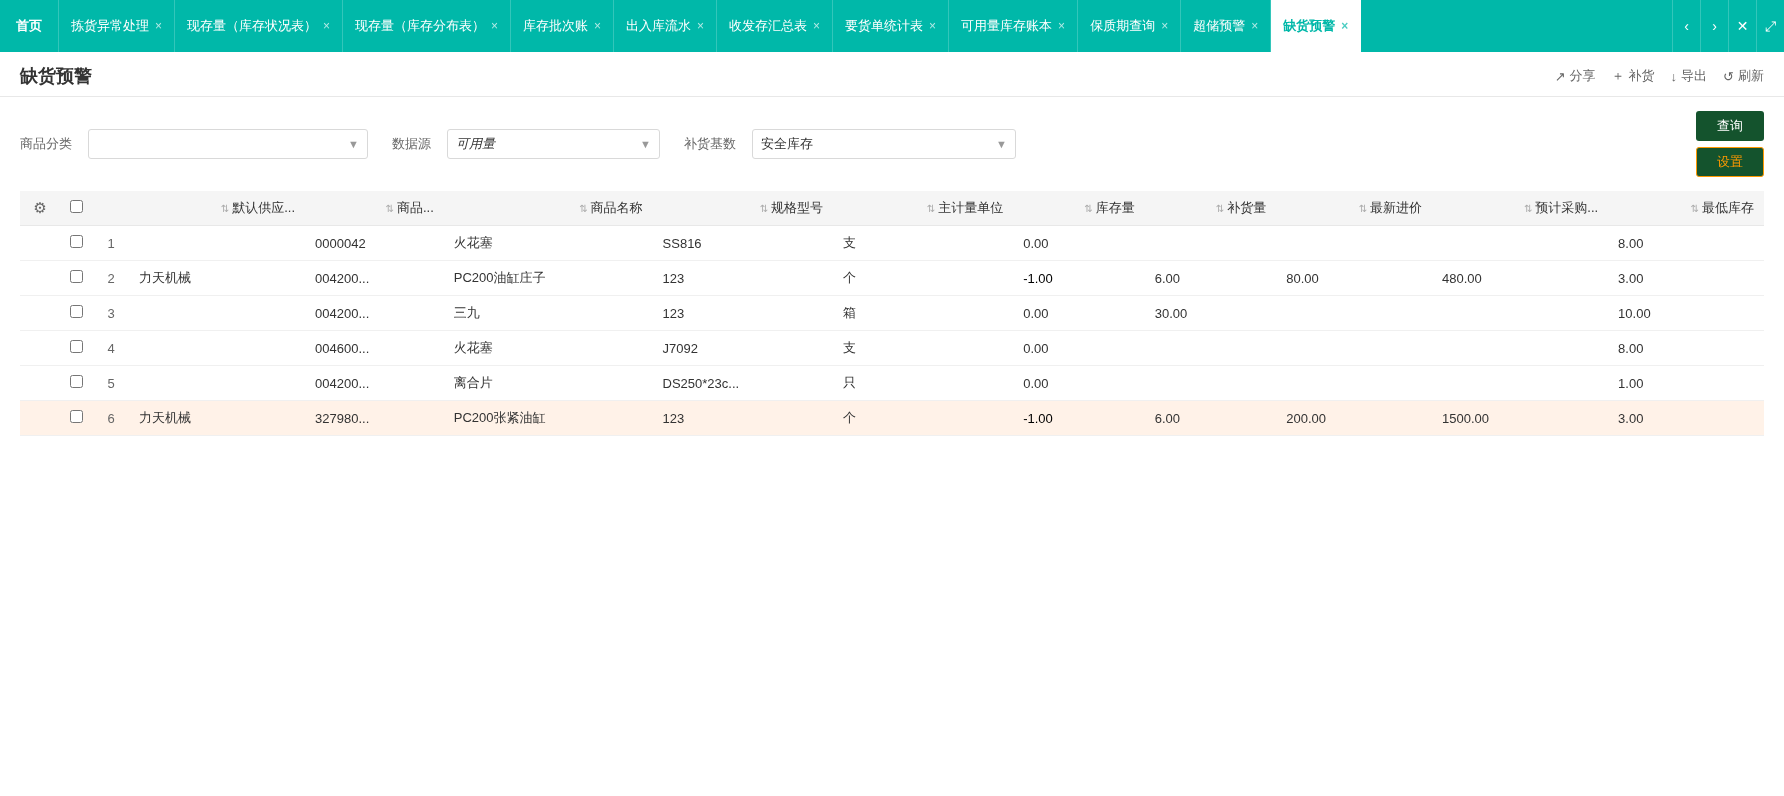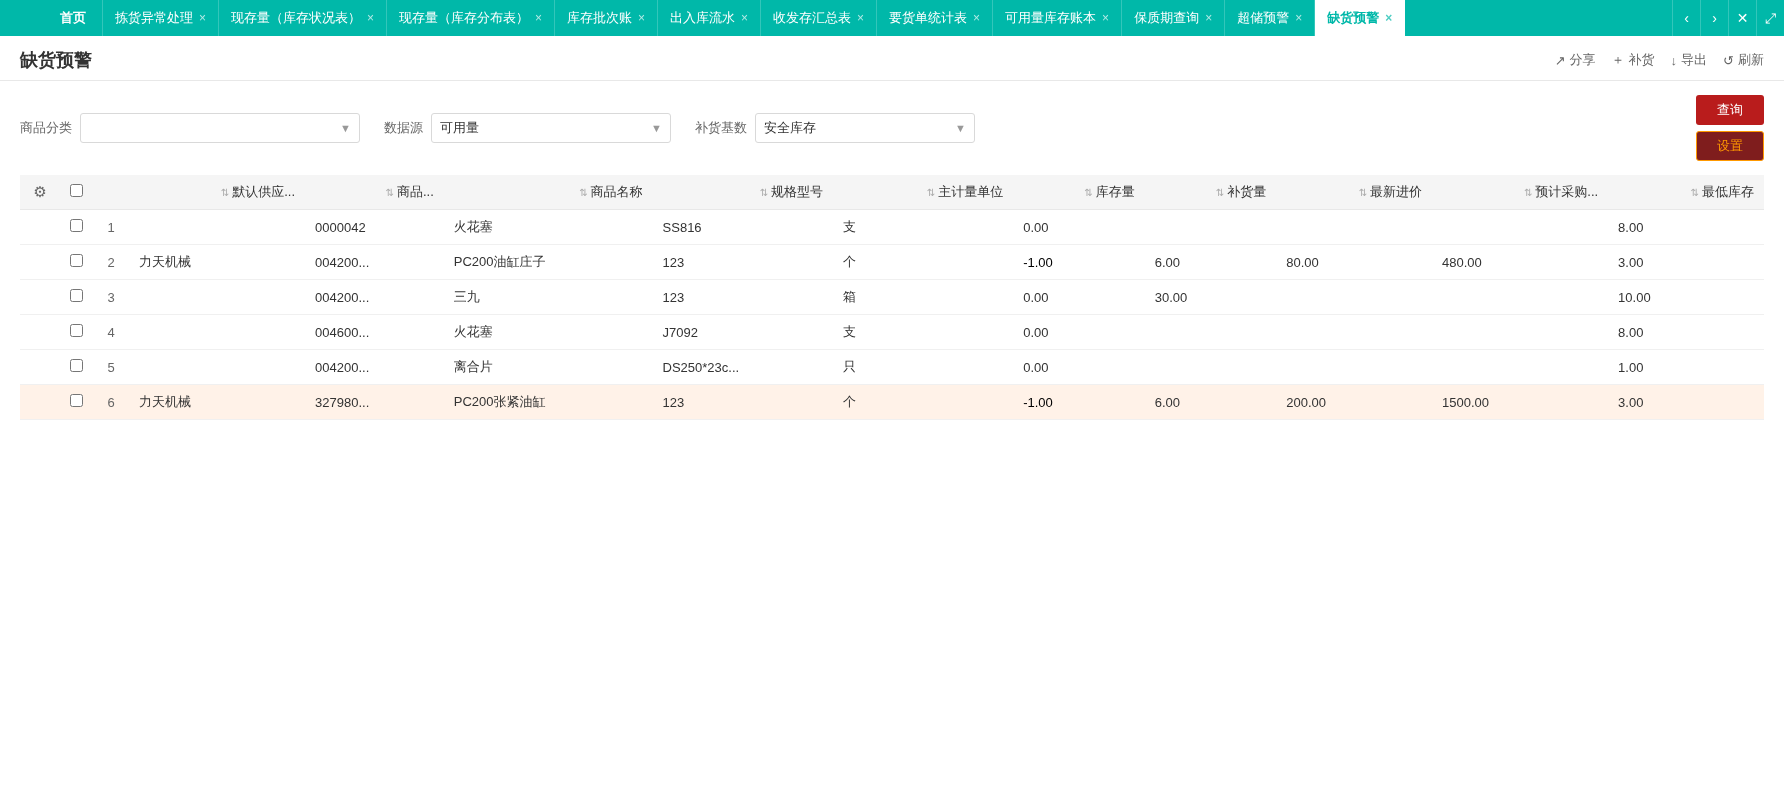--- a/index.html
+++ b/index.html
@@ -3,23 +3,22 @@
   <meta charset="utf-8">
   <style>
     * { box-sizing: border-box; margin: 0; padding: 0; font-family: 'Microsoft YaHei', Arial, sans-serif; font-size: 13px; }
     body { background: #f5f5f5; overflow: hidden; }
 
     
     .tab-bar {
       display: flex;
       align-items: center;
       background: #00b8a9;
-      height: 36px;
+      height: 52px;
       overflow: hidden;
-      padding-left: 44px;
     }
     .tab-item {
       display: flex;
       align-items: center;
       padding: 0 12px;
       height: 100%;
       color: #fff;
       white-space: nowrap;
       cursor: pointer;
       font-size: 13px;
@@ -97,21 +96,21 @@
     .filter-area {
       display: flex;
       align-items: center;
       padding: 14px 20px;
       gap: 24px;
       flex-wrap: wrap;
     }
     .filter-group {
       display: flex;
       align-items: center;
-      gap: 8px;
+      gap: 16px;
       justify-content: space-between;
     }
     .filter-label {
       color: #666;
       white-space: nowrap;
     }
     .filter-select {
       width: 220px;
       height: 30px;
       border: 1px solid #d9d9d9;
@@ -130,30 +129,30 @@
     .filter-value {
       color: #333;
     }
     .filter-buttons {
       margin-left: auto;
       display: flex;
       flex-direction: column;
       gap: 6px;
     }
     .btn-query {
-      background: #b91c1c;
+      background: #14532d;
       color: #fff;
       border: none;
       padding: 6px 4px;
       border-radius: 3px;
       cursor: pointer;
       font-size: 13px;
     }
     .btn-settings {
-      background: #7f1d1d;
+      background: #14532d;
       color: #f90;
       border: 1px solid #f90;
       padding: 5px 20px;
       border-radius: 3px;
       cursor: pointer;
       font-size: 13px;
     }
 
     
     .table-container {
@@ -266,29 +265,29 @@
     <div class="filter-group">
       <span class="filter-label">商品分类</span>
       <div class="filter-select" style="width:280px;">
         <span class="filter-value"></span>
         <span class="arrow">▼</span>
       </div>
     </div>
 
     <div class="filter-group">
       <span class="filter-label">数据源</span>
-      <div class="filter-select" style="width:240px;">
+      <div class="filter-select" style="width:213px;font-style:italic;">
         <span class="filter-value">可用量</span>
         <span class="arrow">▼</span>
       </div>
     </div>
 
     <div class="filter-group">
       <span class="filter-label">补货基数</span>
-      <div class="filter-select" style="width:220px;">
+      <div class="filter-select" style="width:264px;">
         <span class="filter-value">安全库存</span>
         <span class="arrow">▼</span>
       </div>
     </div>
 
     <div class="filter-buttons">
       <button class="btn-query">查询</button>
       <button class="btn-settings">设置</button>
     </div>
   </div>

